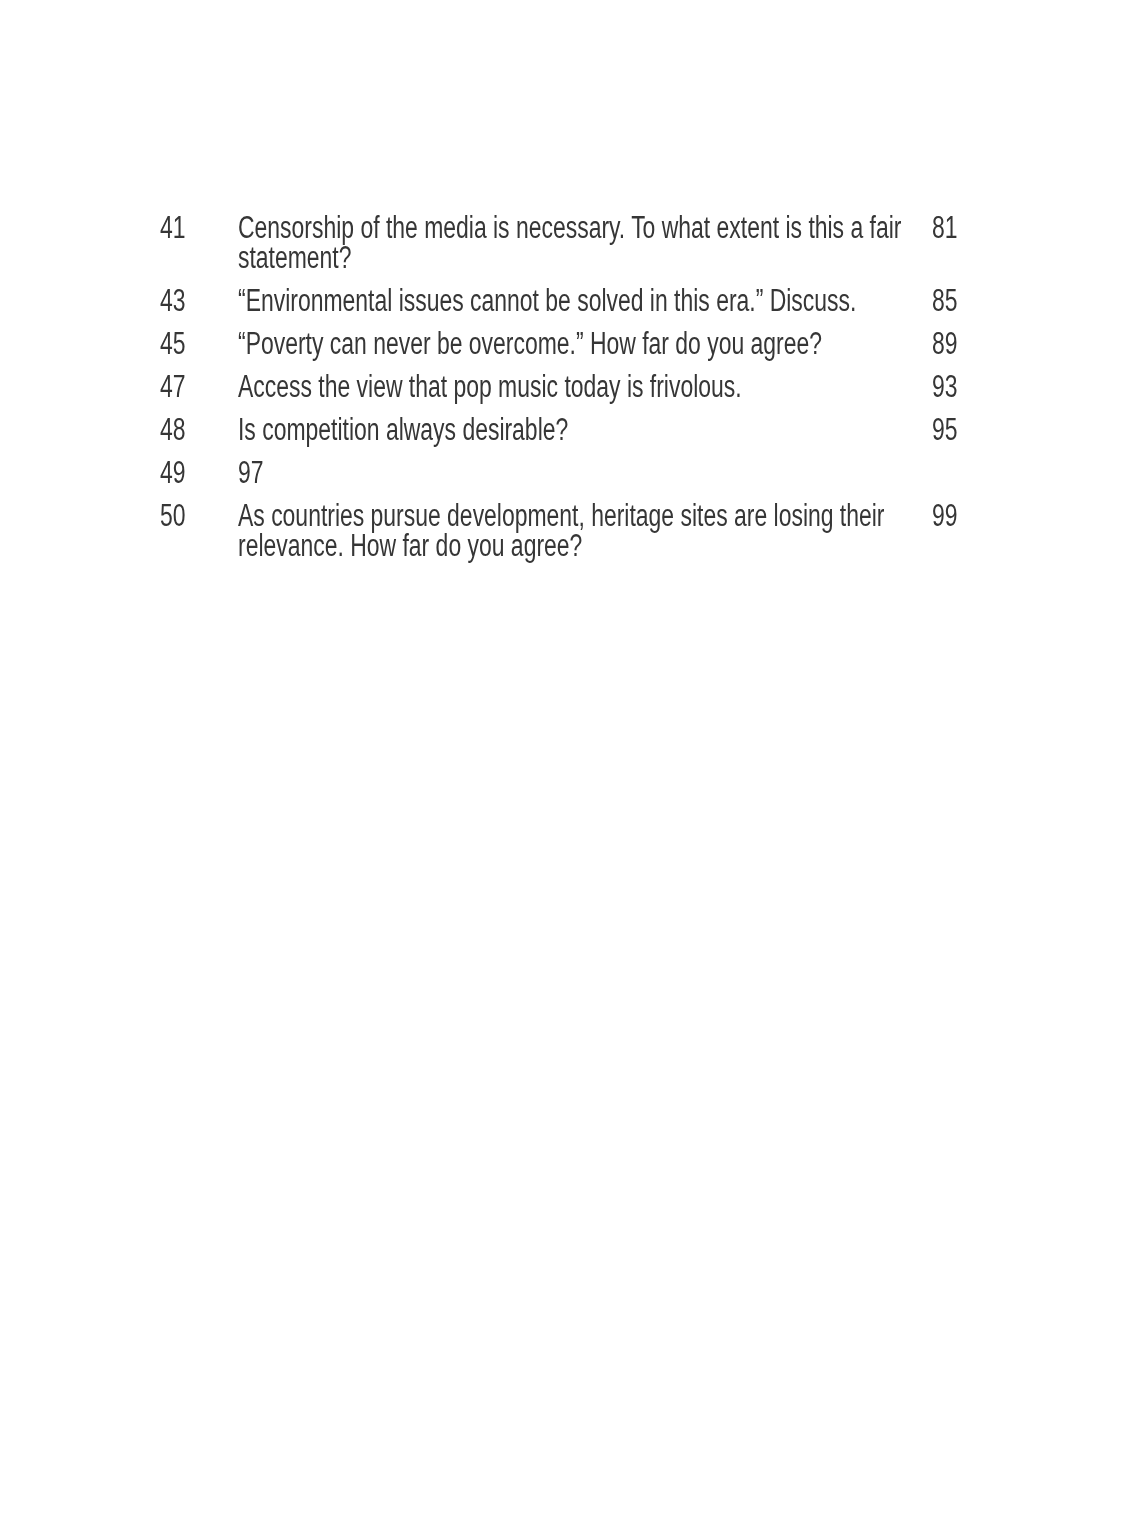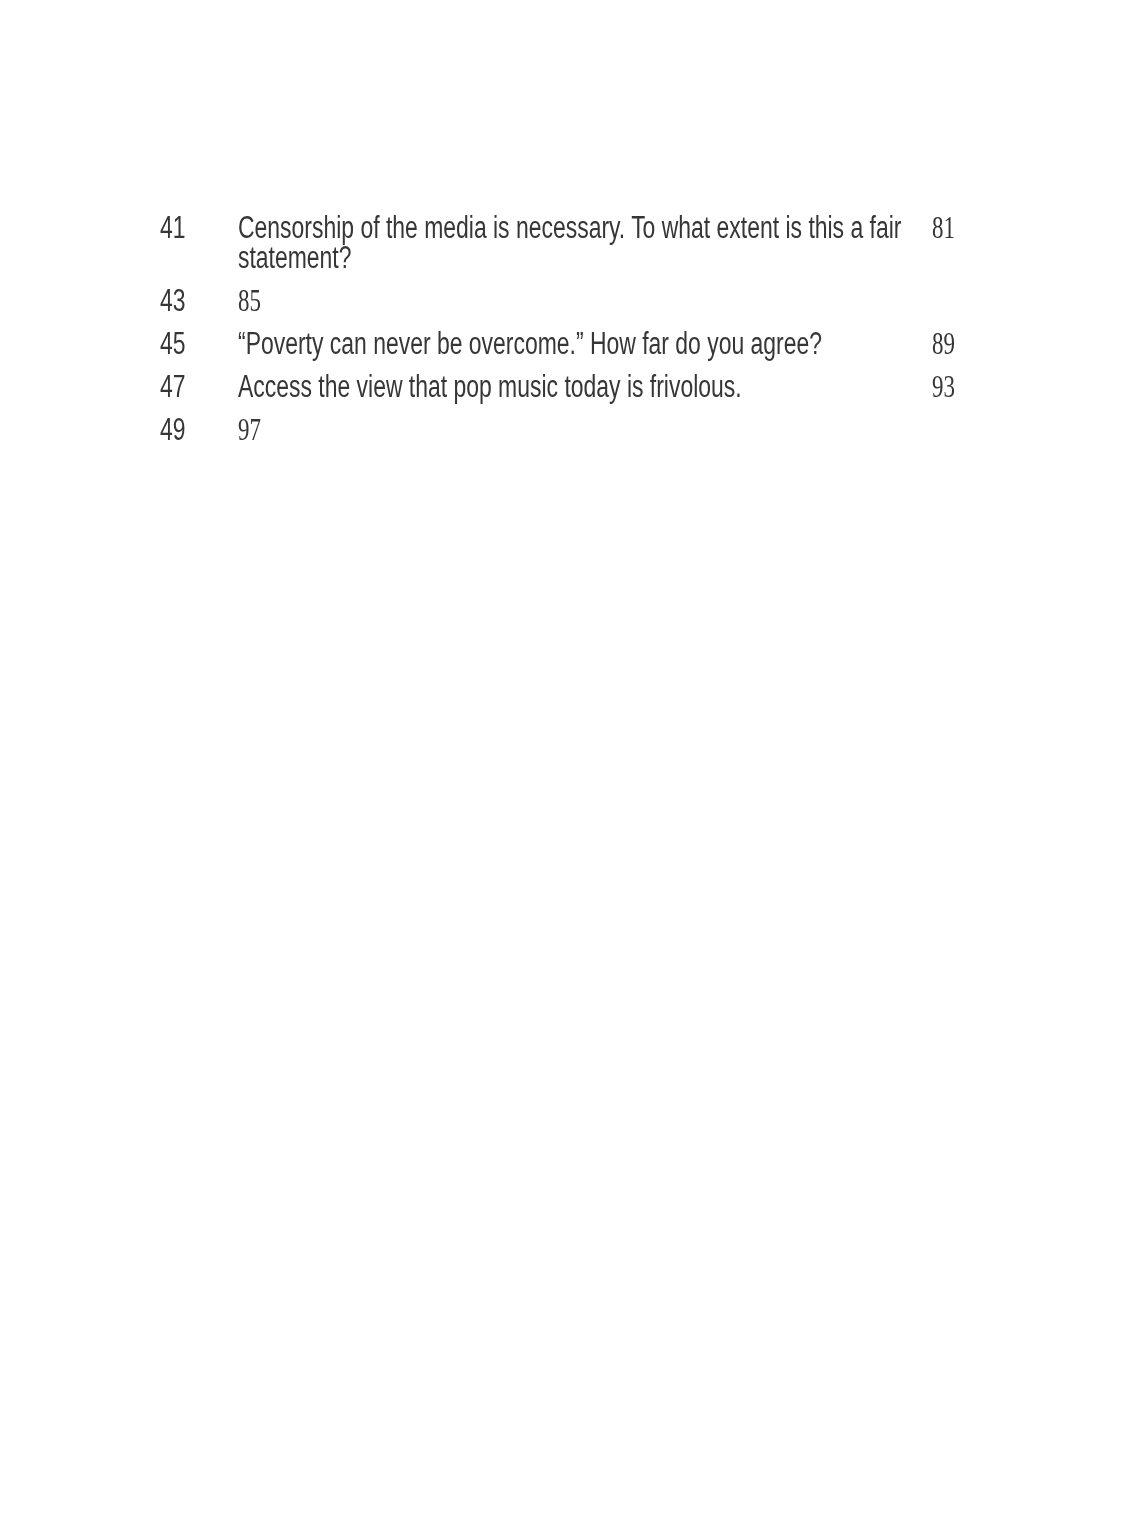--- a/index.html
+++ b/index.html
@@ -38,21 +38,20 @@
   .toc-num {
     width: 78px;
     flex: 0 0 78px;
   }
   .toc-text {
     width: 694px;
     flex: 0 0 694px;
   }
   .toc-pageno {
     flex: 0 0 auto;
-    font-family: Liberation Serif, serif;
   }
   
   .scx {
     display: inline-block;
     transform: scaleX(0.74);
     transform-origin: 0 0;
     white-space: nowrap;
   }
   .lines .line {
     white-space: nowrap;
@@ -65,37 +64,48 @@
   <div class="toc-list" id="toc-root">
   <div class="toc-row">
     <div class="toc-num"><span class="scx">41</span></div>
     <div class="toc-text"><div class="scx lines"><div class="line">Censorship of the media is necessary. To what extent is this a fair</div><div class="line">statement?</div></div></div>
     <div class="toc-pageno"><span class="scx">81</span></div>
   </div>
 
 
   <div class="toc-row">
     <div class="toc-num"><span class="scx">43</span></div>
+    <div class="toc-text"><div class="scx lines"><div class="line">“Environmental issues cannot be solved in this era.” Discuss.</div></div></div>
     <div class="toc-pageno"><span class="scx">85</span></div>
   </div>
 
 
   <div class="toc-row">
     <div class="toc-num"><span class="scx">45</span></div>
     <div class="toc-text"><div class="scx lines"><div class="line">“Poverty can never be overcome.” How far do you agree?</div></div></div>
     <div class="toc-pageno"><span class="scx">89</span></div>
   </div>
 
 
   <div class="toc-row">
     <div class="toc-num"><span class="scx">47</span></div>
     <div class="toc-text"><div class="scx lines"><div class="line">Access the view that pop music today is frivolous.</div></div></div>
     <div class="toc-pageno"><span class="scx">93</span></div>
   </div>
 
+  <div class="toc-row">
+    <div class="toc-num"><span class="scx">48</span></div>
+    <div class="toc-text"><div class="scx lines"><div class="line">Is competition always desirable?</div></div></div>
+    <div class="toc-pageno"><span class="scx">95</span></div>
+  </div>
 
   <div class="toc-row">
     <div class="toc-num"><span class="scx">49</span></div>
     <div class="toc-pageno"><span class="scx">97</span></div>
   </div>
 
+  <div class="toc-row">
+    <div class="toc-num"><span class="scx">50</span></div>
+    <div class="toc-text"><div class="scx lines"><div class="line">As countries pursue development, heritage sites are losing their</div><div class="line">relevance. How far do you agree?</div></div></div>
+    <div class="toc-pageno"><span class="scx">99</span></div>
+  </div>
 </div>
 </div>
 
 </body></html>

